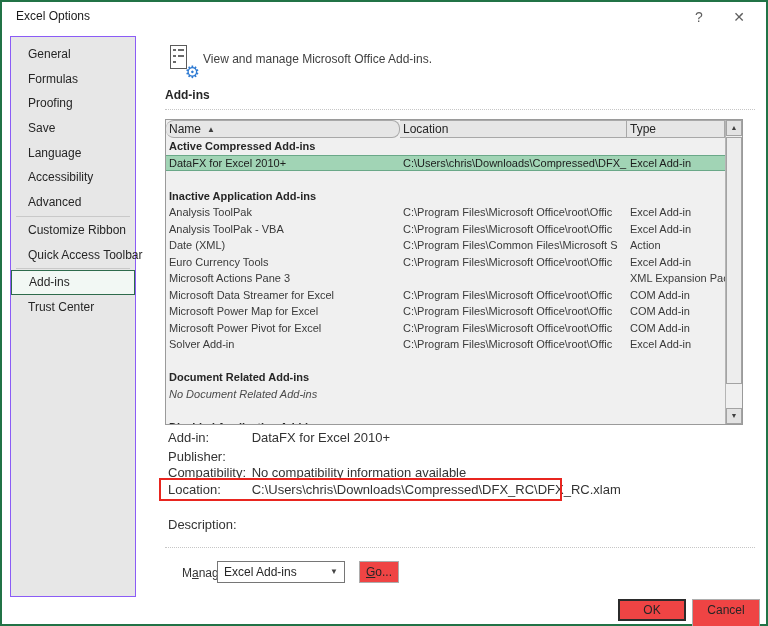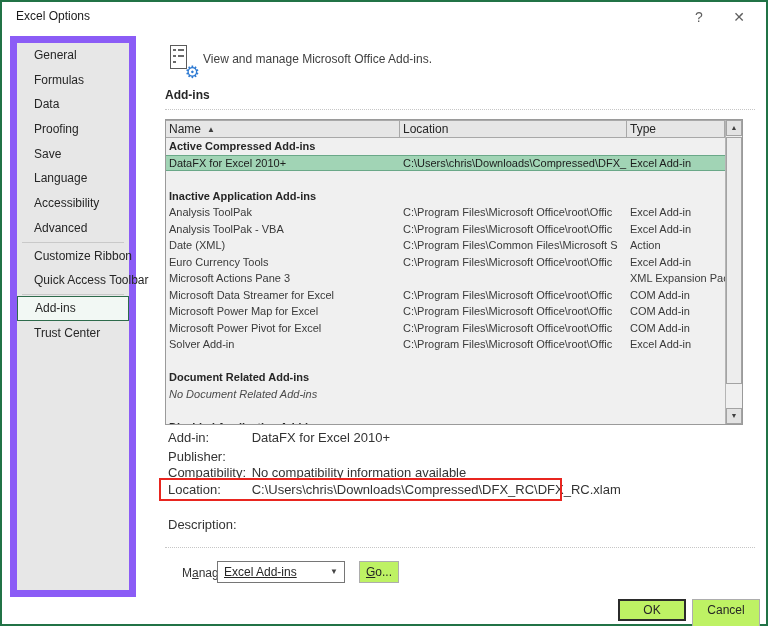--- a/index.html
+++ b/index.html
@@ -8,21 +8,21 @@
 
   .dialog { position:absolute; inset:0; border:2px solid #217346; background:#fff; }
 
   
   .title { position:absolute; left:14px; top:7px; font-size:12px; color:#1a1a1a; }
   .cap-btn { position:absolute; top:4px; width:30px; height:22px; text-align:center; line-height:22px; font-size:14px; color:#5f5f5f; cursor:default; }
   .cap-help { right:52px; }
   .cap-close { right:12px; }
 
   
-  .sidebar { position:absolute; left:8px; top:34px; width:126px; height:561px; background:#e7e7e7; border:7px solid #8b5cf6; }
+  .sidebar { position:absolute; left:8px; top:34px; width:126px; height:561px; background:#e7e7e7; border:1px solid #8b5cf6; padding-top:5px; }
   .sb-item { height:24.7px; line-height:24.7px; padding-left:17px; font-size:12px; color:#262626; white-space:nowrap; }
   .sb-item.selected { background:#f2f8f4; border:1px solid #2e6b4c; line-height:22.7px; }
   .sb-sep { height:1px; background:#c9c9c9; margin:1px 5px; }
 
   
   .banner-icon { position:absolute; left:166px; top:43px; width:30px; height:32px; }
   .banner-icon .doc { position:absolute; left:2px; top:0; width:17px; height:24px; border:1px solid #5a5a5a; background:
       repeating-linear-gradient(to bottom, transparent 0 3px, transparent 3px 4px),#fff; }
   .banner-icon .doc i { position:absolute; display:block; height:2px; background:#6a6a6a; }
   .banner-icon .doc i:nth-child(1){ left:2px; top:3px;  width:3px; }
@@ -34,21 +34,21 @@
   .banner-text { position:absolute; left:201px; top:50px; font-size:12px; color:#3f3f3f; }
   .section-title { position:absolute; left:163px; top:86px; font-size:12px; font-weight:bold; color:#262626; }
   .hr { position:absolute; left:163px; width:590px; border-top:1px dotted #c6c6c6; }
   .hr1 { top:107px; } .hr2 { top:545px; }
 
   
   .table { position:absolute; left:163px; top:117px; width:578px; height:306px; border:1px solid #9a9a9a; background:#f0f0f0; display:flex; }
   .tleft { width:559px; display:flex; flex-direction:column; }
   .thead { display:flex; height:18px; }
   .th { font-size:12px; color:#262626; background:#e6e6e6; border:1px solid #a8a8a8; border-left:none; padding:0 3px; line-height:16px; white-space:nowrap; overflow:hidden; }
-  .th.first { border-left:1px solid #a8a8a8; border-left-width:0; }
+  .th.first { border-left:1px solid #a8a8a8; border-left-width:0;border-radius:8px; }
   .th-name { width:234px; } .th-loc { width:227px; } .th-type { width:98px; }
   .sort { font-size:8px; color:#3f3f3f; margin-left:6px; vertical-align:1px; }
   .tbody { position:relative; height:286px; overflow:hidden; }
   .trow { display:flex; height:16.5px; line-height:16.5px; font-size:11px; color:#3a3a3a; }
   .tcell { padding:0 3px; white-space:nowrap; overflow:hidden; }
   .c-name { width:234px; } .c-location { width:227px; } .c-type { width:98px; }
   .trow.group .c-name { font-weight:bold; color:#262626; width:400px; }
   .trow.note .c-name { font-style:italic; color:#4a4a4a; width:400px; }
   .trow.selected { background:#a1d4b5; border-top:1px solid #6aa888; border-bottom:1px solid #6aa888; line-height:14.5px; color:#1c1c1c; }
 
@@ -59,40 +59,39 @@
   .sc-fill { flex:1; }
 
   
   .d-row { position:absolute; left:166px; font-size:13px; color:#333; white-space:nowrap; }
   .d-label { display:inline-block; width:80px; }
   .red-box { position:absolute; left:157px; top:476px; width:403px; height:23px; border:2px solid #e8251f; }
 
   
   .manage-label { position:absolute; left:180px; top:564px; font-size:12px; color:#333; }
   .u { text-decoration:underline; }
-  .dropdown { position:absolute; left:215px; top:559px; width:128px; height:22px; background:#fff; border:1px solid #767676; font-size:12px; color:#262626; line-height:20px; padding-left:6px;text-decoration:underline; }
+  .dropdown { position:absolute; left:215px; top:559px; width:128px; height:22px; background:#fff; border:1px solid #767676; font-size:12px; color:#262626; line-height:20px; padding-left:6px; }
   .dropdown .dd-arrow { position:absolute; right:6px; top:0; font-size:8px; color:#444; line-height:20px; }
-  .btn { background:#bef264; border:1px solid #adadad; font-size:12px; color:#262626; text-align:center; }
+  .btn { background:#ef4444; border:1px solid #adadad; font-size:12px; color:#262626; text-align:center; }
   .go-btn { position:absolute; left:357px; top:559px; width:40px; height:22px; line-height:20px; }
   .ok-btn { position:absolute; left:616px; top:597px; width:68px; height:22px; line-height:18px; border:2px solid #2b2b2b; }
   .cancel-btn { position:absolute; left:690px; top:597px; width:68px; height:28px; line-height:20px; }
 </style>
 </head>
 <body>
 
 <div class="dialog">
 
   <div class="title">Excel Options</div>
   <div class="cap-btn cap-help">?</div>
   <div class="cap-btn cap-close">✕</div>
 
   <div class="sidebar">
       <div class="sb-item">General</div>
       <div class="sb-item">Formulas</div>
-      <div class="sb-item">Data</div>
       <div class="sb-item">Proofing</div>
       <div class="sb-item">Save</div>
       <div class="sb-item">Language</div>
       <div class="sb-item">Accessibility</div>
       <div class="sb-item">Advanced</div>
       <div class="sb-sep"></div>
       <div class="sb-item">Customize Ribbon</div>
       <div class="sb-item">Quick Access Toolbar</div>
       <div class="sb-sep"></div>
       <div class="sb-item selected">Add-ins</div>

